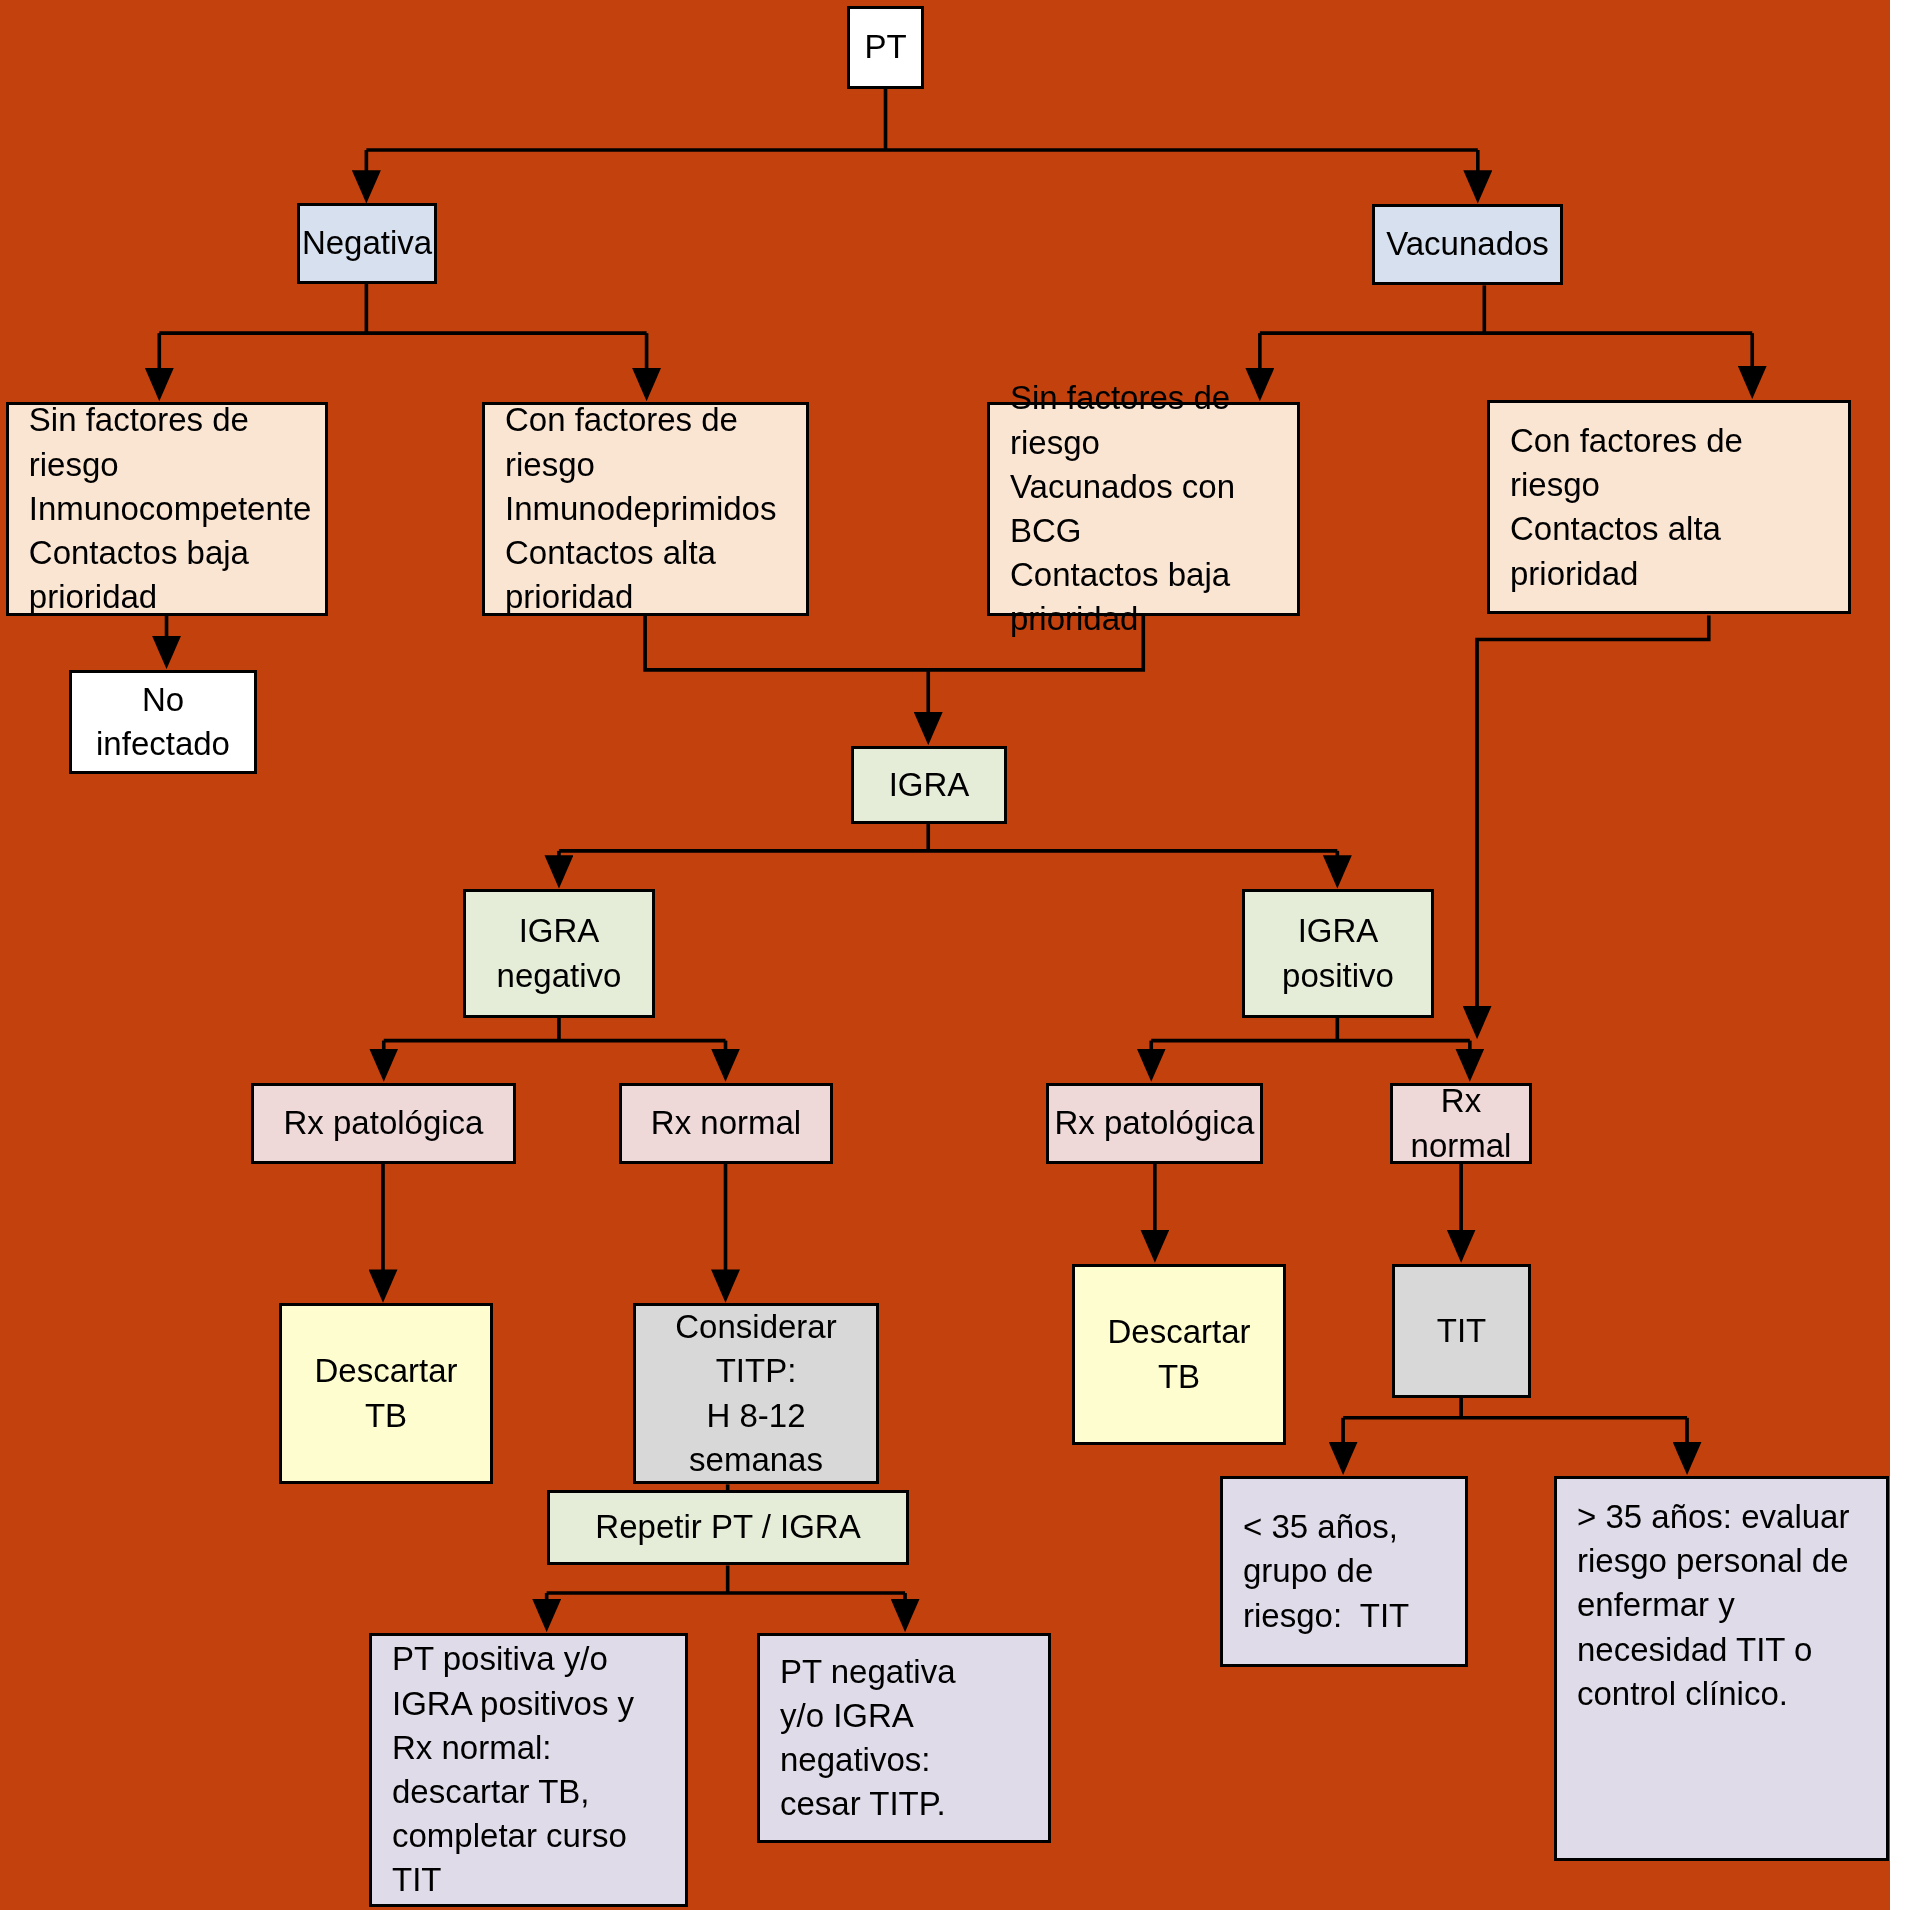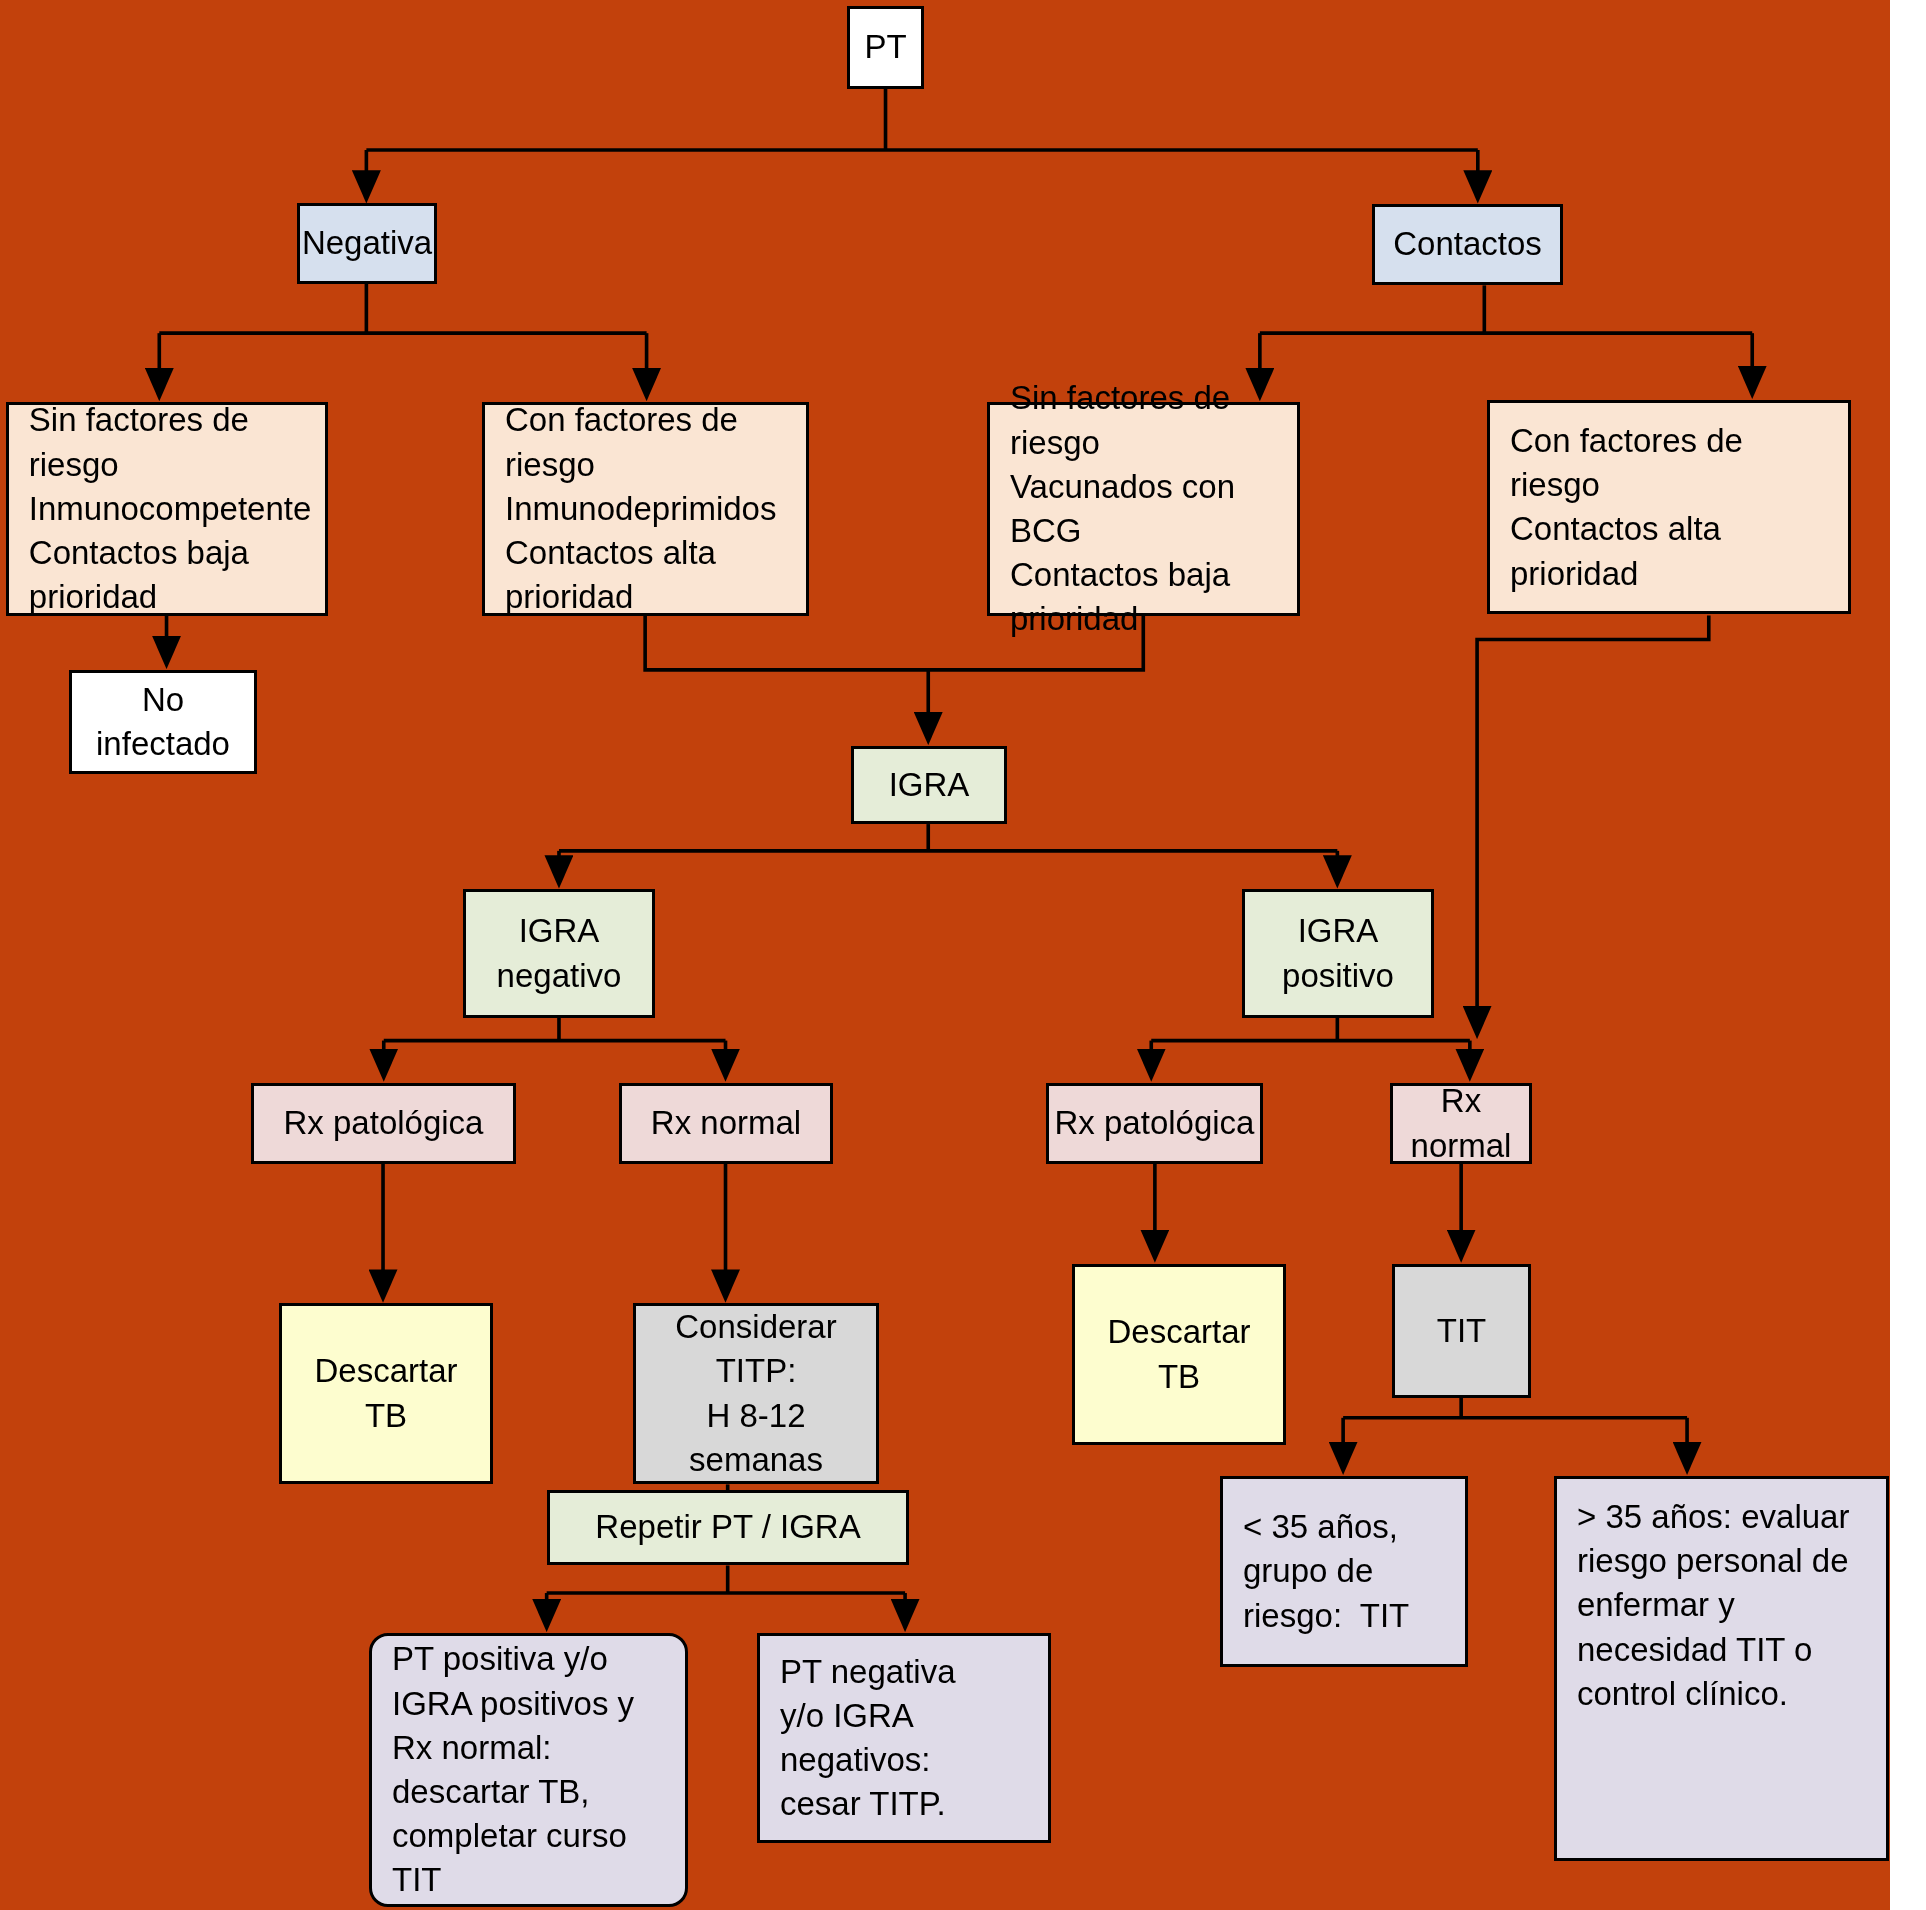--- a/index.html
+++ b/index.html
@@ -84,21 +84,21 @@
       <path d="M1250 2200 V2209"></path>
       <path d="M1855 1958 V1992"></path>
       <path d="M2330 1958 V1992"></path>
     </g>
   </svg>
 
   <div class="node" style="left: 847px; top: 5.8px; width: 77px; height: 83px; background-color: rgb(255, 255, 255);">PT</div>
 
   <div class="node" style="left: 297px; top: 203px; width: 140px; height: 81px; background-color: rgb(214, 224, 238);">Negativa</div>
 
-  <div class="node" style="left: 1372px; top: 204px; width: 191px; height: 81px; background-color: rgb(214, 224, 238);">Contactos</div>
+  <div class="node" style="left: 1372px; top: 204px; width: 191px; height: 81px; background-color: rgb(214, 224, 238);">Vacunados</div>
 
   <div class="node left" style="left: 5.8px; top: 402px; width: 322px; height: 214px; background-color: rgb(250, 229, 211);">Sin factores de riesgo
 Inmunocompetente
 Contactos baja
 prioridad</div>
 
   <div class="node left" style="left: 482px; top: 402px; width: 327px; height: 214px; background-color: rgb(250, 229, 211);">Con factores de riesgo
 Inmunodeprimidos
 Contactos alta
 prioridad</div>
@@ -137,21 +137,21 @@
 H 8-12
 semanas</div>
 
   <div class="node" style="left: 1072px; top: 1264px; width: 214px; height: 181px; background-color: rgb(253, 253, 207);">Descartar
 TB</div>
 
   <div class="node" style="left: 1392px; top: 1264px; width: 139px; height: 134px; background-color: rgb(216, 216, 216);">TIT</div>
 
   <div class="node" style="left: 547px; top: 1490px; width: 362px; height: 75px; background-color: rgb(229, 237, 216);">Repetir PT / IGRA</div>
 
-  <div class="node left" style="left: 369px; top: 1633px; width: 319px; height: 274px; background-color: rgb(223, 219, 232); border-radius: 19px;">PT positiva y/o
+  <div class="node left" style="left: 369px; top: 1633px; width: 319px; height: 274px; background-color: rgb(223, 219, 232);">PT positiva y/o
 IGRA positivos y
 Rx normal:
 descartar TB,
 completar curso
 TIT</div>
 
   <div class="node left" style="left: 757px; top: 1633px; width: 294px; height: 210px; background-color: rgb(223, 219, 232);">PT negativa
 y/o IGRA
 negativos:
 cesar TITP.</div>

